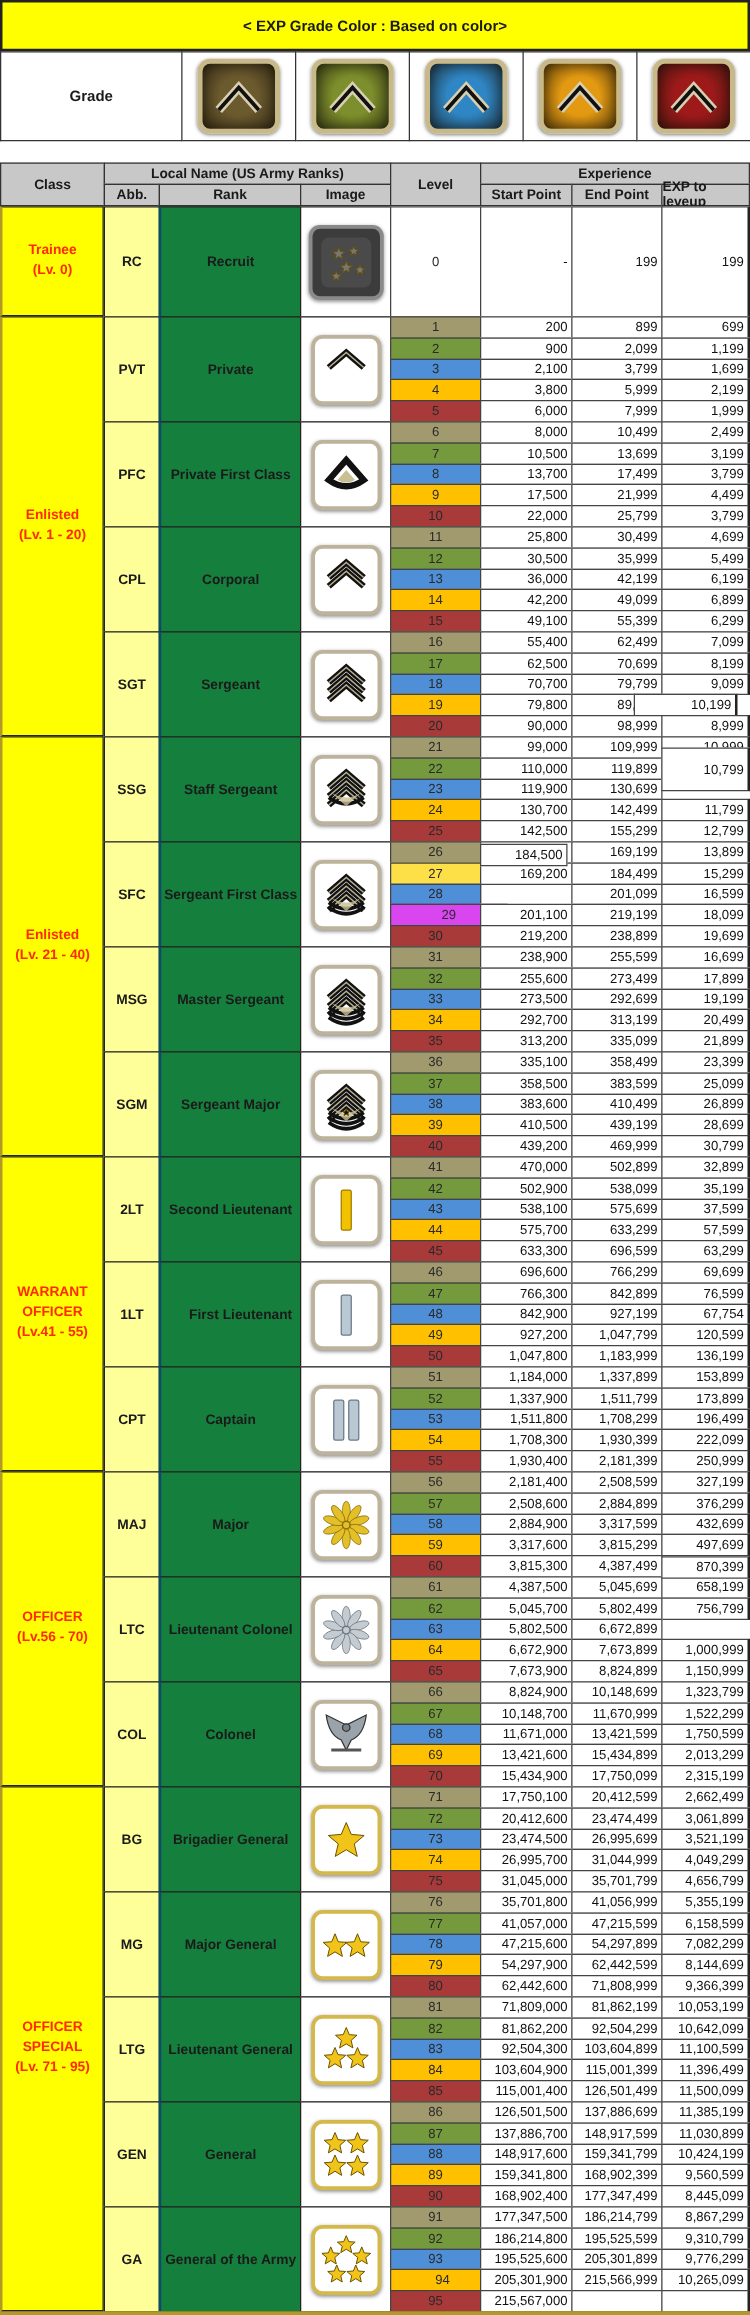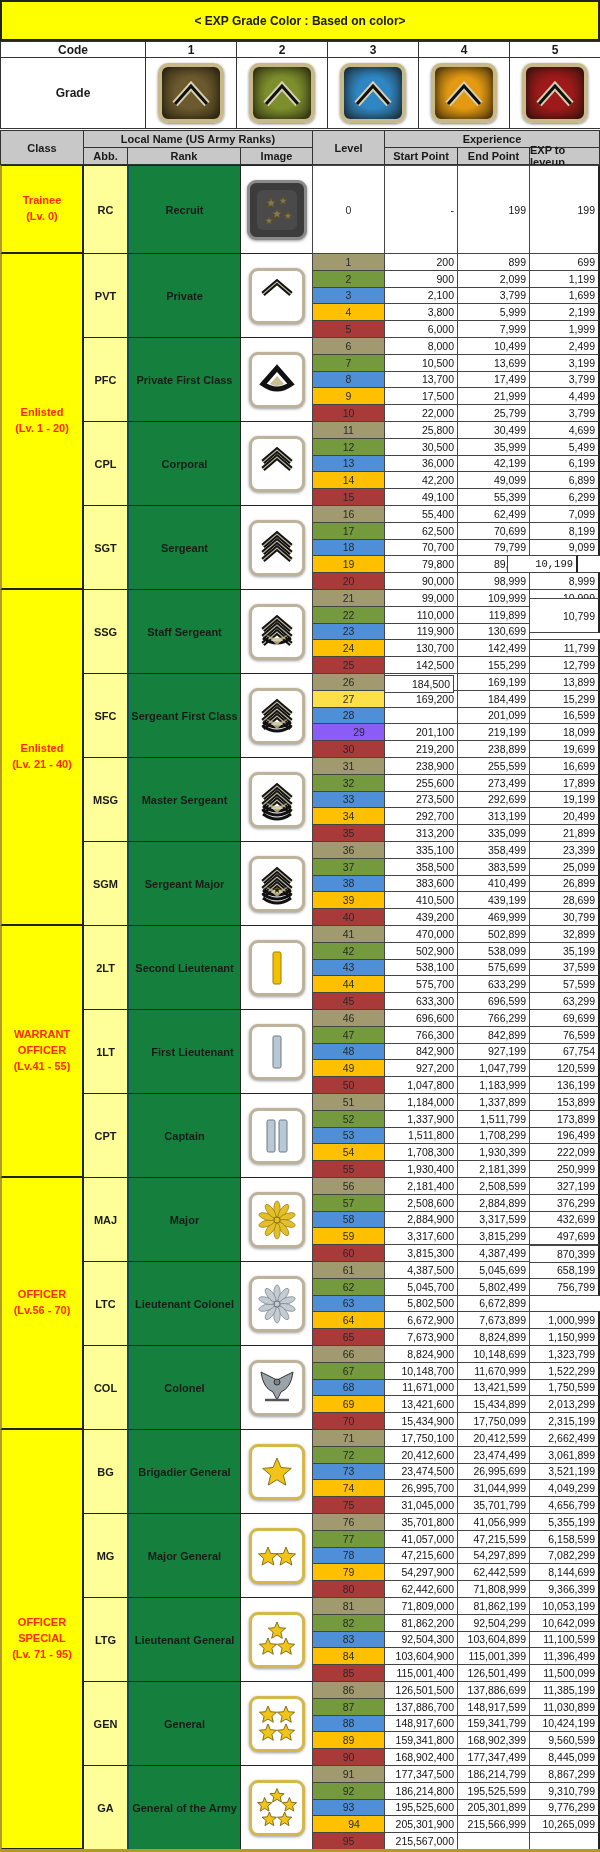--- a/index.html
+++ b/index.html
@@ -33,28 +33,20 @@
 <table class="grade-table">
   <colgroup>
     <col style="width:145px">
       <col style="width:91px">
       <col style="width:91px">
       <col style="width:91px">
       <col style="width:91px">
       <col style="width:91px">
   </colgroup>
   <tbody>
-      <tr class="code-row">
-    <td>Code</td>
-    <td>1</td>
-    <td>2</td>
-    <td>3</td>
-    <td>4</td>
-    <td>5</td>
-  </tr>
   <tr class="grade-row">
     <td>Grade</td>
     <td>
           <div class="badge grade-badge" style="background: radial-gradient(circle, rgb(107, 90, 46) 40%, rgb(30, 22, 10) 130%);">
             <svg viewBox="0 0 40 30">
               <path d="M4 26 L20 8 L36 26" fill="none" stroke="#d8cfb0" stroke-width="7" stroke-linejoin="miter"></path>
               <path d="M4 26 L20 8 L36 26" fill="none" stroke="#111" stroke-width="3"></path>
             </svg>
           </div>
         </td>
@@ -453,21 +445,21 @@
     <div class="num" style="left: 384px; top: 391.8px; width: 74px; height: 17.8px;">62,500</div>
     <div class="num" style="left: 457px; top: 391.8px; width: 73px; height: 17.8px;">70,699</div>
     <div class="num" style="left: 529px; top: 391.8px; width: 71px; height: 17.8px; border-right: 2px solid rgb(34, 34, 34);">8,199</div>
     <div class="lvl" style="left: 312px; top: 408.6px; width: 73px; height: 17.8px; background: rgb(79, 143, 216);">18</div>
     <div class="num" style="left: 384px; top: 408.6px; width: 74px; height: 17.8px;">70,700</div>
     <div class="num" style="left: 457px; top: 408.6px; width: 73px; height: 17.8px;">79,799</div>
     <div class="num" style="left: 529px; top: 408.6px; width: 71px; height: 17.8px; border-right: 2px solid rgb(34, 34, 34);">9,099</div>
     <div class="lvl" style="left: 312px; top: 425.4px; width: 73px; height: 17.8px; background: rgb(255, 192, 0);">19</div>
     <div class="num" style="left: 384px; top: 425.4px; width: 74px; height: 17.8px;">79,800</div>
     <div class="num" style="left: 457px; top: 425.4px; width: 73px; height: 17.8px;">89,999</div>
-    <div class="num" style="left: 507px; top: 425.4px; width: 71px; height: 17.8px; border-right: 2px solid rgb(34, 34, 34); font-family: Liberation Mono, monospace;">10,199</div>
+    <div class="num" style="left: 507px; top: 425.4px; width: 83px; height: 17.8px; border-right: 2px solid rgb(34, 34, 34);">10,199</div>
     <div class="lvl" style="left: 312px; top: 442.2px; width: 73px; height: 17.8px; background: rgb(168, 58, 58);">20</div>
     <div class="num" style="left: 384px; top: 442.2px; width: 74px; height: 17.8px;">90,000</div>
     <div class="num" style="left: 457px; top: 442.2px; width: 73px; height: 17.8px;">98,999</div>
     <div class="num" style="left: 529px; top: 442.2px; width: 71px; height: 17.8px; border-right: 2px solid rgb(34, 34, 34);">8,999</div>
     <div class="lvl" style="left: 312px; top: 459px; width: 73px; height: 17.8px; background: rgb(160, 154, 110);">21</div>
     <div class="num" style="left: 384px; top: 459px; width: 74px; height: 17.8px;">99,000</div>
     <div class="num" style="left: 457px; top: 459px; width: 73px; height: 17.8px;">109,999</div>
     <div class="num" style="left: 529px; top: 459px; width: 71px; height: 17.8px; border-right: 2px solid rgb(34, 34, 34);">10,999</div>
     <div class="lvl" style="left: 312px; top: 475.8px; width: 73px; height: 17.8px; background: rgb(117, 153, 61);">22</div>
     <div class="num" style="left: 384px; top: 475.8px; width: 74px; height: 17.8px;">110,000</div>
@@ -490,21 +482,21 @@
     <div class="num" style="left: 457px; top: 543px; width: 73px; height: 17.8px;">169,199</div>
     <div class="num" style="left: 529px; top: 543px; width: 71px; height: 17.8px; border-right: 2px solid rgb(34, 34, 34);">13,899</div>
     <div class="lvl" style="left: 312px; top: 559.8px; width: 73px; height: 17.8px; background: #fde047;">27</div>
     <div class="num" style="left: 384px; top: 559.8px; width: 74px; height: 17.8px;">169,200</div>
     <div class="num" style="left: 457px; top: 559.8px; width: 73px; height: 17.8px;">184,499</div>
     <div class="num" style="left: 529px; top: 559.8px; width: 71px; height: 17.8px; border-right: 2px solid rgb(34, 34, 34);">15,299</div>
     <div class="lvl" style="left: 312px; top: 576.6px; width: 73px; height: 17.8px; background: rgb(79, 143, 216);">28</div>
     <div class="num" style="left: 384px; top: 545px; width: 70px; height: 17.8px;">184,500</div>
     <div class="num" style="left: 457px; top: 576.6px; width: 73px; height: 17.8px;">201,099</div>
     <div class="num" style="left: 529px; top: 576.6px; width: 71px; height: 17.8px; border-right: 2px solid rgb(34, 34, 34);">16,599</div>
-    <div class="lvl" style="left: 312px; top: 593.4px; width: 94px; height: 17.8px; background: #8b5cf6;">29</div>
+    <div class="lvl" style="left: 312px; top: 593.4px; width: 94px; height: 17.8px; background: #d946ef;">29</div>
     <div class="num" style="left: 384px; top: 593.4px; width: 74px; height: 17.8px;">201,100</div>
     <div class="num" style="left: 457px; top: 593.4px; width: 73px; height: 17.8px;">219,199</div>
     <div class="num" style="left: 529px; top: 593.4px; width: 71px; height: 17.8px; border-right: 2px solid rgb(34, 34, 34);">18,099</div>
     <div class="lvl" style="left: 312px; top: 610.2px; width: 73px; height: 17.8px; background: rgb(168, 58, 58);">30</div>
     <div class="num" style="left: 384px; top: 610.2px; width: 74px; height: 17.8px;">219,200</div>
     <div class="num" style="left: 457px; top: 610.2px; width: 73px; height: 17.8px;">238,899</div>
     <div class="num" style="left: 529px; top: 610.2px; width: 71px; height: 17.8px; border-right: 2px solid rgb(34, 34, 34);">19,699</div>
     <div class="lvl" style="left: 312px; top: 627px; width: 73px; height: 17.8px; background: rgb(160, 154, 110);">31</div>
     <div class="num" style="left: 384px; top: 627px; width: 74px; height: 17.8px;">238,900</div>
     <div class="num" style="left: 457px; top: 627px; width: 73px; height: 17.8px;">255,599</div>

